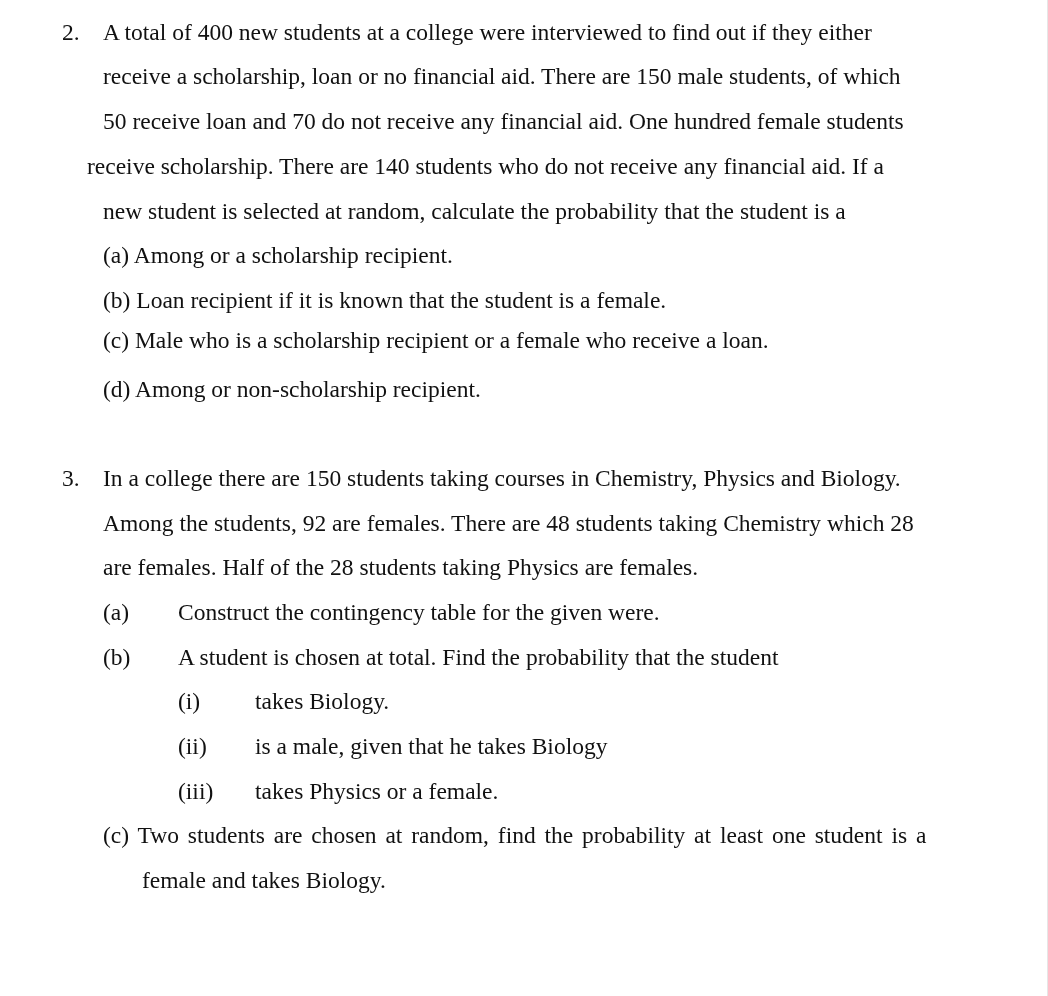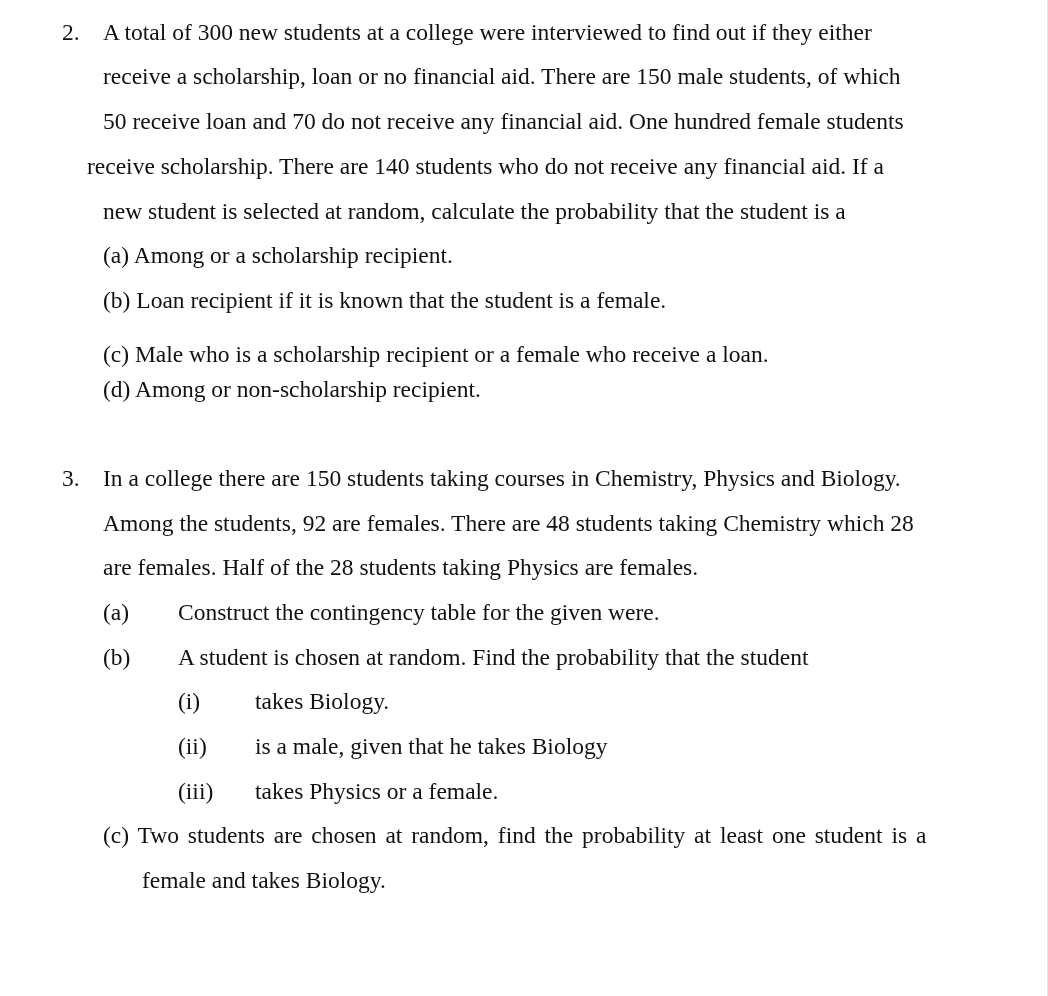--- a/index.html
+++ b/index.html
@@ -9,42 +9,42 @@
   .num { position:absolute; left:62px; }
   .right-border { position:absolute; right:0; top:0; width:1px; height:996px; background:#e6e6e6; }
 </style>
 </head>
 <body>
 
 <div class="right-border"></div>
 
 <section>
   <span class="line num" style="top:21px">2.</span>
-  <span class="line" style="left:103px;top:21px">A total of 300 new students at a college were interviewed to find out if they either</span>
+  <span class="line" style="left:103px;top:21px">A total of 400 new students at a college were interviewed to find out if they either</span>
   <span class="line" style="left:103px;top:65px">receive a scholarship, loan or no financial aid.  There are 150 male students, of which</span>
   <span class="line" style="left:103px;top:110px">50 receive loan and 70 do not receive any financial aid.  One hundred female students</span>
   <span class="line" style="left:87px;top:155px">receive scholarship.  There are 140 students who do not receive any financial aid.  If a</span>
   <span class="line" style="left:103px;top:200px">new student is selected at random, calculate the probability that the student is a</span>
   <span class="line" style="left:103px;top:244px">(a) Among or a scholarship recipient.</span>
   <span class="line" style="left:103px;top:289px">(b) Loan recipient if it is known that the student is a female.</span>
-  <span class="line" style="left:103px;top:343px">(c) Male who is a scholarship recipient or a female who receive a loan.</span>
+  <span class="line" style="left:103px;top:329px">(c) Male who is a scholarship recipient or a female who receive a loan.</span>
   <span class="line" style="left:103px;top:378px">(d) Among or non-scholarship recipient.</span>
 </section>
 
 <section>
   <span class="line num" style="top:467px">3.</span>
   <span class="line" style="left:103px;top:467px">In a college there are 150 students taking courses in Chemistry, Physics and Biology.</span>
   <span class="line" style="left:103px;top:512px">Among the students, 92 are females. There are 48 students taking Chemistry which 28</span>
   <span class="line" style="left:103px;top:556px">are females. Half of the 28 students taking Physics are females.</span>
 
   <span class="line" style="left:103px;top:601px">(a)</span>
   <span class="line" style="left:178px;top:601px">Construct the contingency table for the given were.</span>
 
   <span class="line" style="left:103px;top:646px">(b)</span>
-  <span class="line" style="left:178px;top:646px">A student is chosen at random. Find the probability that the student</span>
+  <span class="line" style="left:178px;top:646px">A student is chosen at total. Find the probability that the student</span>
 
   <span class="line" style="left:178px;top:690px">(i)</span>
   <span class="line" style="left:255px;top:690px">takes Biology.</span>
   <span class="line" style="left:178px;top:735px">(ii)</span>
   <span class="line" style="left:255px;top:735px">is a male, given that he takes Biology</span>
   <span class="line" style="left:178px;top:780px">(iii)</span>
   <span class="line" style="left:255px;top:780px">takes Physics or a female.</span>
 
   <span class="line" style="left:103px;top:824px;word-spacing:3px">(c) Two students are chosen at random, find the probability at least one student is a</span>
   <span class="line" style="left:142px;top:869px">female and takes Biology.</span>

